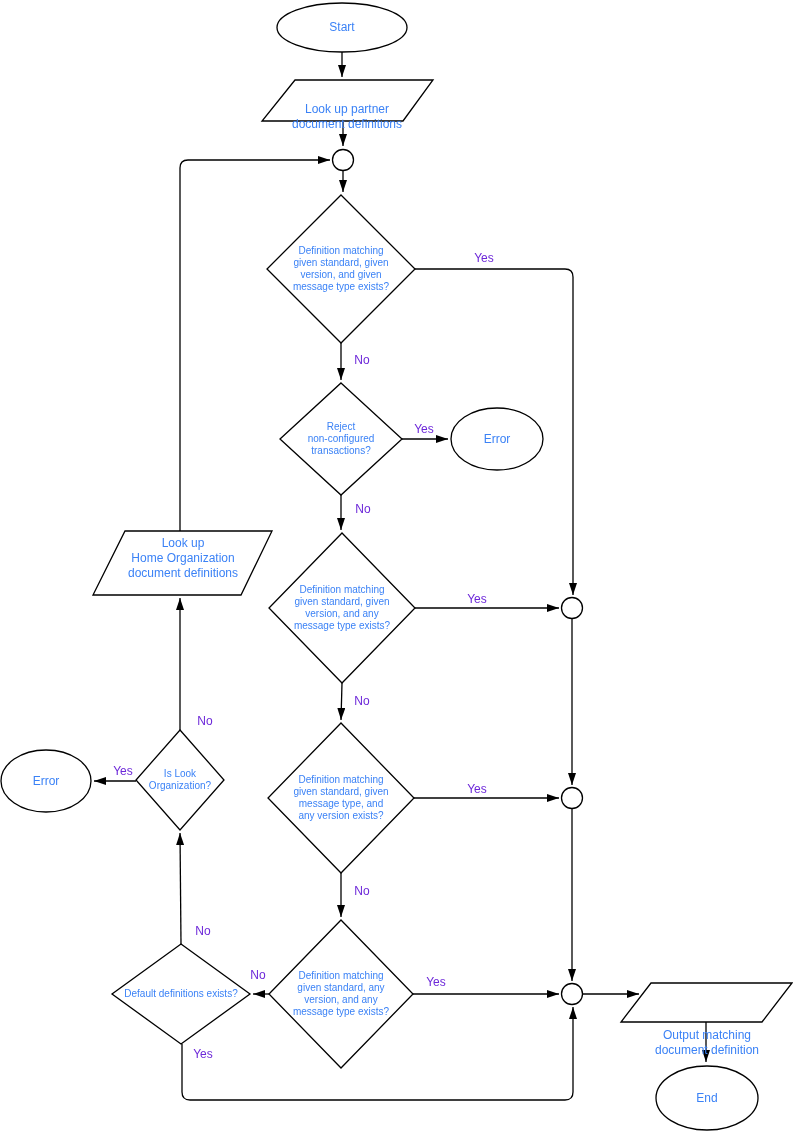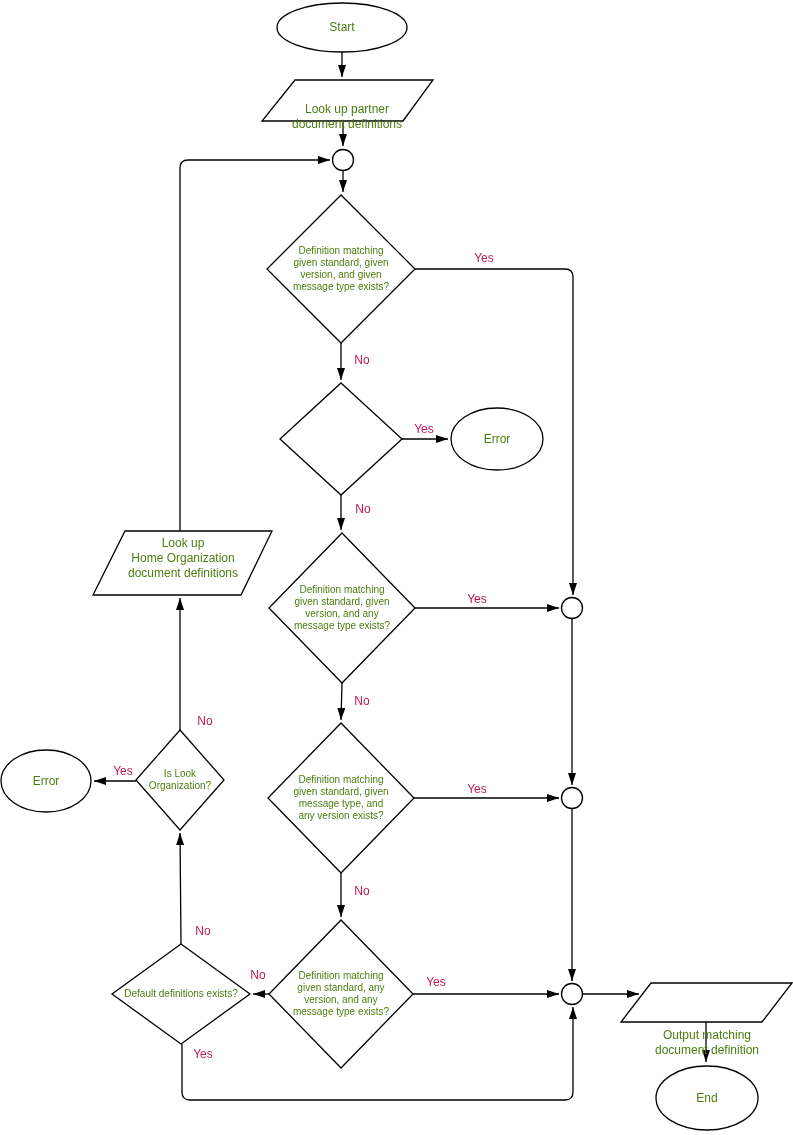--- a/index.html
+++ b/index.html
@@ -10,29 +10,29 @@
     font-family:"Liberation Sans", sans-serif;
     color:#000;
     overflow:hidden;
   }
   .canvas svg{position:absolute;left:0;top:0;}
   .lbl{
     position:absolute;
     display:flex;align-items:center;justify-content:center;
     text-align:center;
     white-space:pre-line;
-    color:#4d7c0f;
+    color:#3b82f6;
   }
   .f12{font-size:12px;line-height:15px;}
   .f10{font-size:10px;line-height:12px;}
   .elbl{
     position:absolute;
     transform:translate(-50%,-50%);
     font-size:12px;
-    color:#be185d;
+    color:#6d28d9;
     white-space:nowrap;
   }
   
   #lbl-start{left:277px;top:3px;width:130px;height:49px;}
   #lbl-lookup-partner{left:272px;top:96px;width:150px;height:41px;}
   #lbl-d1{left:271px;top:195px;width:140px;height:148px;}
   #lbl-d2{left:281px;top:383px;width:120px;height:112px;}
   #lbl-error1{left:451px;top:408px;width:92px;height:62px;}
   #lbl-d3{left:272px;top:533px;width:140px;height:150px;}
   #lbl-lookup-home{left:103px;top:531px;width:160px;height:54px;}
@@ -118,20 +118,23 @@
     </g>
   </svg>
 
   <div class="lbl f12" id="lbl-start">Start</div>
   <div class="lbl f12" id="lbl-lookup-partner">Look up partner
 document definitions</div>
   <div class="lbl f10" id="lbl-d1">Definition matching
 given standard, given
 version, and given
 message type exists?</div>
+  <div class="lbl f10" id="lbl-d2">Reject
+non-configured
+transactions?</div>
   <div class="lbl f12" id="lbl-error1">Error</div>
   <div class="lbl f10" id="lbl-d3">Definition matching
 given standard, given
 version, and any
 message type exists?</div>
   <div class="lbl f12" id="lbl-lookup-home">Look up
 Home Organization
 document definitions</div>
   <div class="lbl f10" id="lbl-d4">Definition matching
 given standard, given

